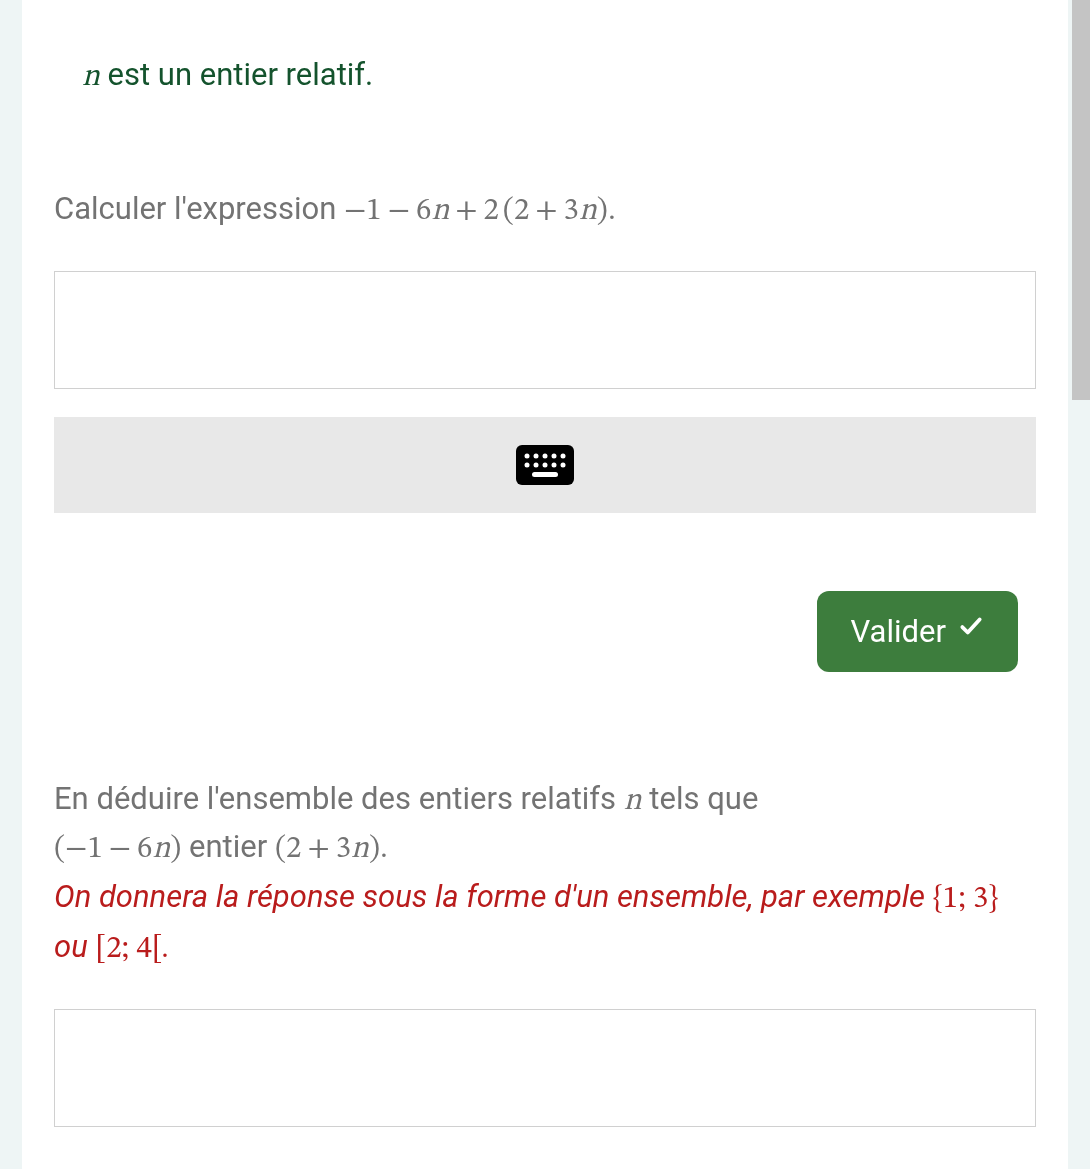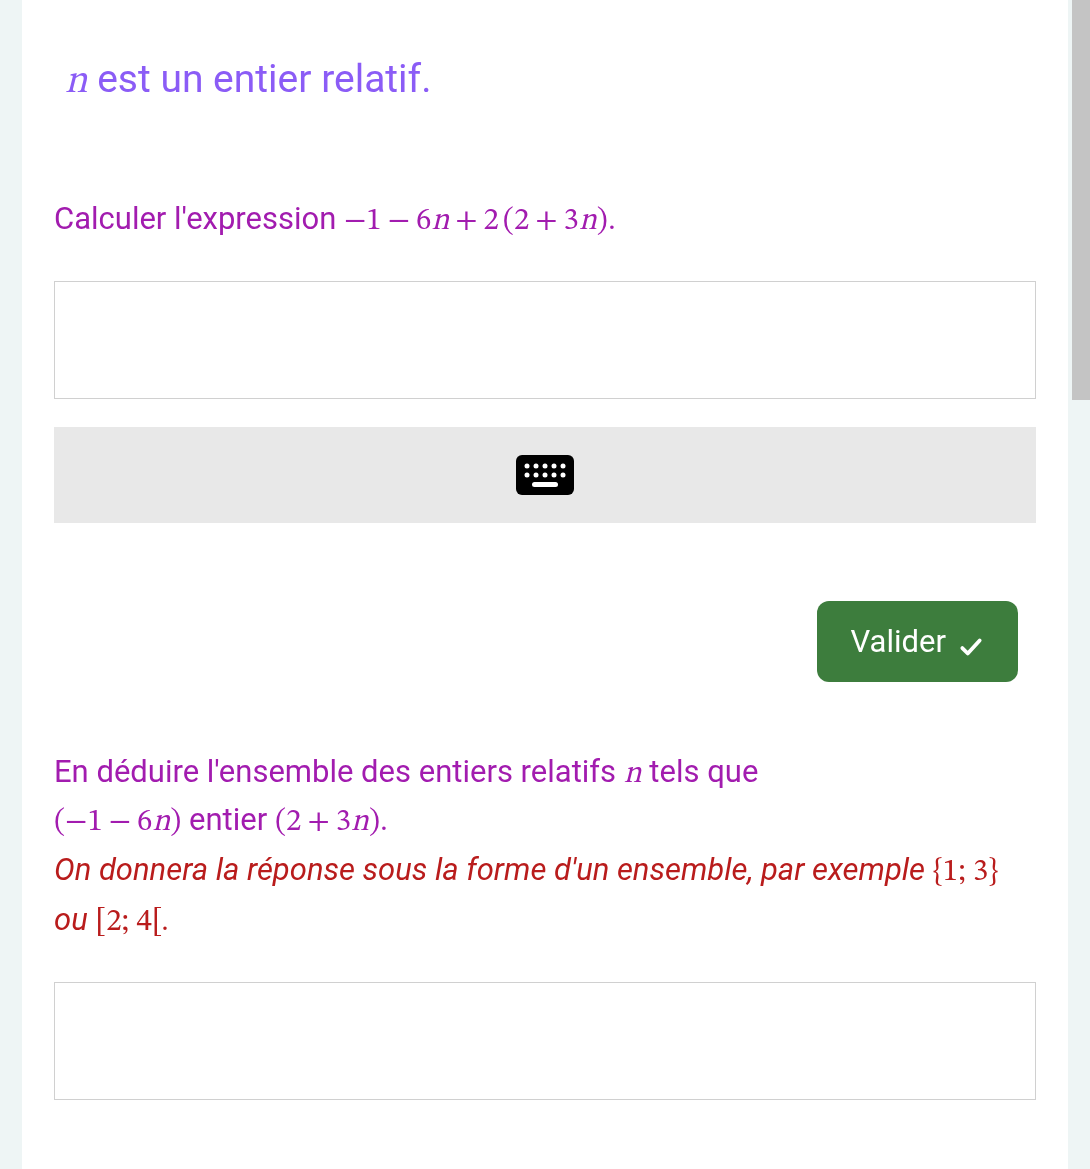--- a/index.html
+++ b/index.html
@@ -15,34 +15,34 @@
       position: relative;
     }
     .card {
       background: #ffffff;
       margin-left: 22px;
       margin-right: 22px;
       padding: 28px 32px 32px 32px;
       min-height: 1169px;
     }
     .intro {
-      font-size: 39px;
-      color: #8b5cf6;
+      font-size: 31px;
+      color: #14532d;
       margin-bottom: 90px;
       margin-top: 28px;
-      margin-left: 11px;
+      margin-left: 28px;
       font-weight: 400;
     }
     .intro .mathvar {
       font-family: "Cambria Math", "STIX Two Math", "Times New Roman", serif;
       font-style: italic;
     }
     .question {
       font-size: 31px;
-      color: #a21caf;
+      color: #737373;
       line-height: 1.5;
       font-weight: 400;
     }
     .math {
       font-family: "Cambria Math", "STIX Two Math", "Times New Roman", serif;
       white-space: nowrap;
     }
     .math .var {
       font-style: italic;
     }
@@ -76,31 +76,31 @@
       padding-right: 18px;
     }
     .validate-btn {
       background: #3d7d3d;
       color: #ffffff;
       border: none;
       border-radius: 12px;
       font-size: 31px;
       padding: 22px 34px;
       display: flex;
-      align-items: flex-end;
+      align-items: flex-start;
       gap: 12px;
       cursor: pointer;
       font-family: inherit;
     }
     .check-icon {
       width: 26px;
       height: 26px;
     }
     .question2-block {
-      margin-top: 67px;
+      margin-top: 104px;
     }
     .hint {
       font-style: italic;
       font-size: 31px;
       color: #b91c1c;
       line-height: 1.55;
     }
     .hint .math {
       font-style: normal;
     }

